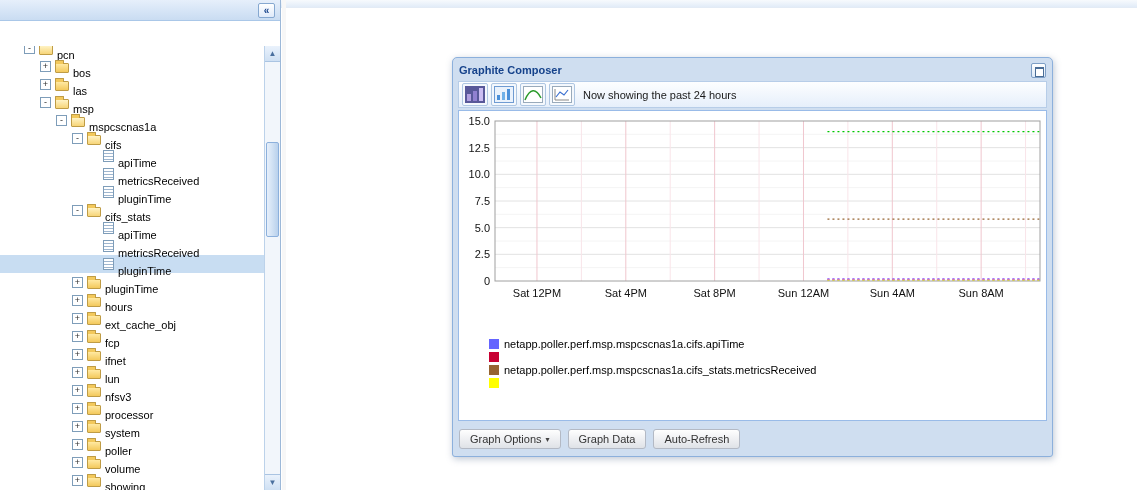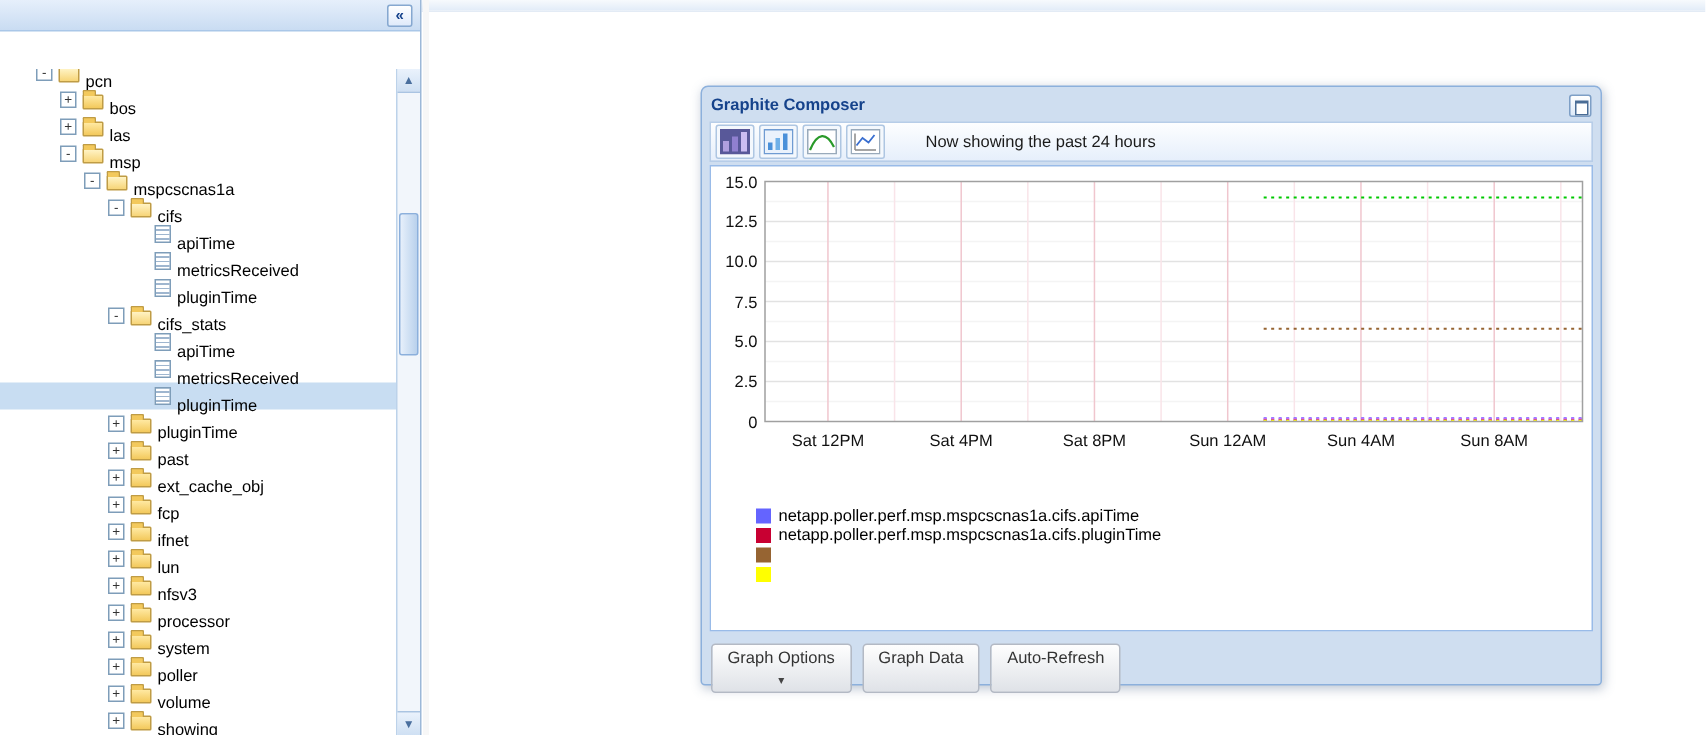--- a/index.html
+++ b/index.html
@@ -54,48 +54,48 @@
   .scroll-btn { width:15px; height:16px; background:linear-gradient(#eaf2fc,#cfe0f3);
     border-bottom:1px solid #aac4e2; color:#4a6f9e; font-size:8px; text-align:center;
     line-height:16px; cursor:pointer; }
   .scroll-btn.down { position:absolute; bottom:0; left:0; border-top:1px solid #aac4e2; border-bottom:none; }
   .scroll-thumb { position:absolute; top:96px; left:1px; width:13px; height:95px;
     background:linear-gradient(90deg,#e7f0fb,#b9d1ec); border:1px solid #8cb0dc; border-radius:2px; cursor:pointer; }
 
   .splitter { position:absolute; left:282px; top:0; width:4px; height:490px; background:#f7f7f7; z-index:1; cursor:col-resize; }
 
   
-  .window { position:absolute; left:467px; top:57px; width:601px; height:400px;
+  .window { position:absolute; left:452px; top:57px; width:601px; height:400px;
     background:#cfdef0; border:1px solid #8cb0dc; border-radius:5px 5px 3px 3px;
     box-shadow:1px 2px 7px rgba(110,130,160,0.45); z-index:3; }
   .window-title { height:22px; display:flex; align-items:center; padding:2px 6px 0;
     font-size:11px; font-weight:bold; color:#15428b; }
   .window-tool { margin-left:auto; width:15px; height:15px; border:1px solid #7e9fc6;
     background:linear-gradient(#ffffff,#dcе9f8); background:linear-gradient(#ffffff,#dce9f8);
     border-radius:2px; position:relative; cursor:pointer; }
   .window-tool::before { content:""; position:absolute; left:3px; top:3px; width:7px; height:7px;
     border:1px solid #4a6d96; border-top-width:2px; background:#fff; }
 
   .toolbar { margin:1px 5px 0; height:27px; background:linear-gradient(#fdfeff,#e6effb);
     border:1px solid #b7cde8; display:flex; align-items:center; padding:0 3px; }
   .tool-btn { width:26px; height:23px; display:flex; align-items:center; justify-content:center;
     border:1px solid #aec6e2; background:#f4f8fd; margin-right:3px; border-radius:2px; cursor:pointer; }
-  .toolbar-text { font-size:11px; color:#1a1a1a; margin-left:24px; }
+  .toolbar-text { font-size:11px; color:#1a1a1a; margin-left:5px; }
 
   .chart-panel { margin:2px 5px 0; background:#fff; border:1px solid #99bbe8;
     height:311px; position:relative; overflow:hidden; }
   svg.chart { display:block; }
   .legend { padding-left:30px;margin-top:28px; }
   .legend-row { display:flex; align-items:center; height:13px; font-size:11px; color:#000; white-space:nowrap; }
   .legend-swatch { width:10px; height:10px; margin-right:5px; flex:none; }
 
   .footer { padding:8px 6px 0; display:flex; }
   .ext-btn { font-family:inherit; font-size:11px; color:#333; padding:3px 10px;
     margin-right:7px; background:linear-gradient(#fefefe,#dfe2e7);
-    border:1px solid #b3b9c4; border-radius:3px; display:flex; align-items:center; gap:4px; cursor:pointer;flex-direction:column; }
+    border:1px solid #b3b9c4; border-radius:3px; display:flex; align-items:center; gap:4px; cursor:pointer; }
   .caret { font-size:8px; color:#444; }
 </style>
 </head>
 <body>
 
 <div class="top-strip"></div>
 
 <div class="sidebar">
   <div class="sidebar-header">
     <button class="collapse-btn">«</button>
@@ -167,21 +167,21 @@
         <span class="node-label">pluginTime</span>
       </div>
       <div class="tree-row" style="padding-left: 72px;">
         <span class="expander">+</span>
         <span class="node-icon folder"></span>
         <span class="node-label">pluginTime</span>
       </div>
       <div class="tree-row" style="padding-left: 72px;">
         <span class="expander">+</span>
         <span class="node-icon folder"></span>
-        <span class="node-label">past</span>
+        <span class="node-label">hours</span>
       </div>
       <div class="tree-row" style="padding-left: 72px;">
         <span class="expander">+</span>
         <span class="node-icon folder"></span>
         <span class="node-label">ext_cache_obj</span>
       </div>
       <div class="tree-row" style="padding-left: 72px;">
         <span class="expander">+</span>
         <span class="node-icon folder"></span>
         <span class="node-label">fcp</span>
@@ -322,24 +322,24 @@
         <line x1="368.45" y1="169.46666666666667" x2="581" y2="169.46666666666667" stroke="#ffff00" stroke-width="1.3" stroke-dasharray="2,3"></line>
         <rect x="36" y="10" width="545" height="160" fill="none" stroke="#a0a0a0"></rect>
       </svg>
     <div class="legend">
         <div class="legend-row">
           <span class="legend-swatch" style="background: rgb(100, 100, 255);"></span>
           <span>netapp.poller.perf.msp.mspcscnas1a.cifs.apiTime</span>
         </div>
         <div class="legend-row">
           <span class="legend-swatch" style="background: rgb(200, 0, 50);"></span>
-          <span>netapp.poller.perf.msp.mspcscnas1a.cifs.pluginTime</span>
         </div>
         <div class="legend-row">
           <span class="legend-swatch" style="background: rgb(150, 100, 50);"></span>
+          <span>netapp.poller.perf.msp.mspcscnas1a.cifs_stats.metricsReceived</span>
         </div>
         <div class="legend-row">
           <span class="legend-swatch" style="background: rgb(255, 255, 0);"></span>
         </div>
       </div>
   </div>
   <div class="footer">
       <button class="ext-btn">
         <span>Graph Options</span>
         <span class="caret">▾</span>

